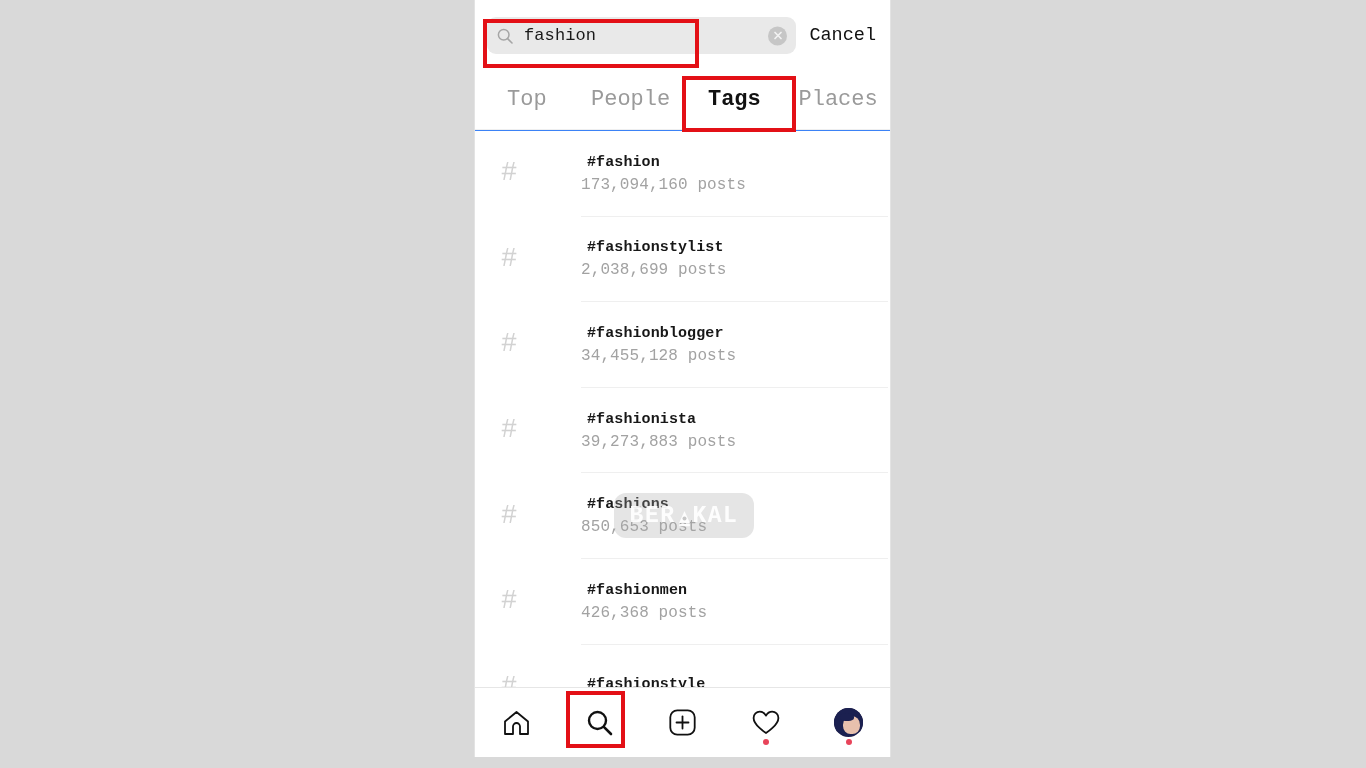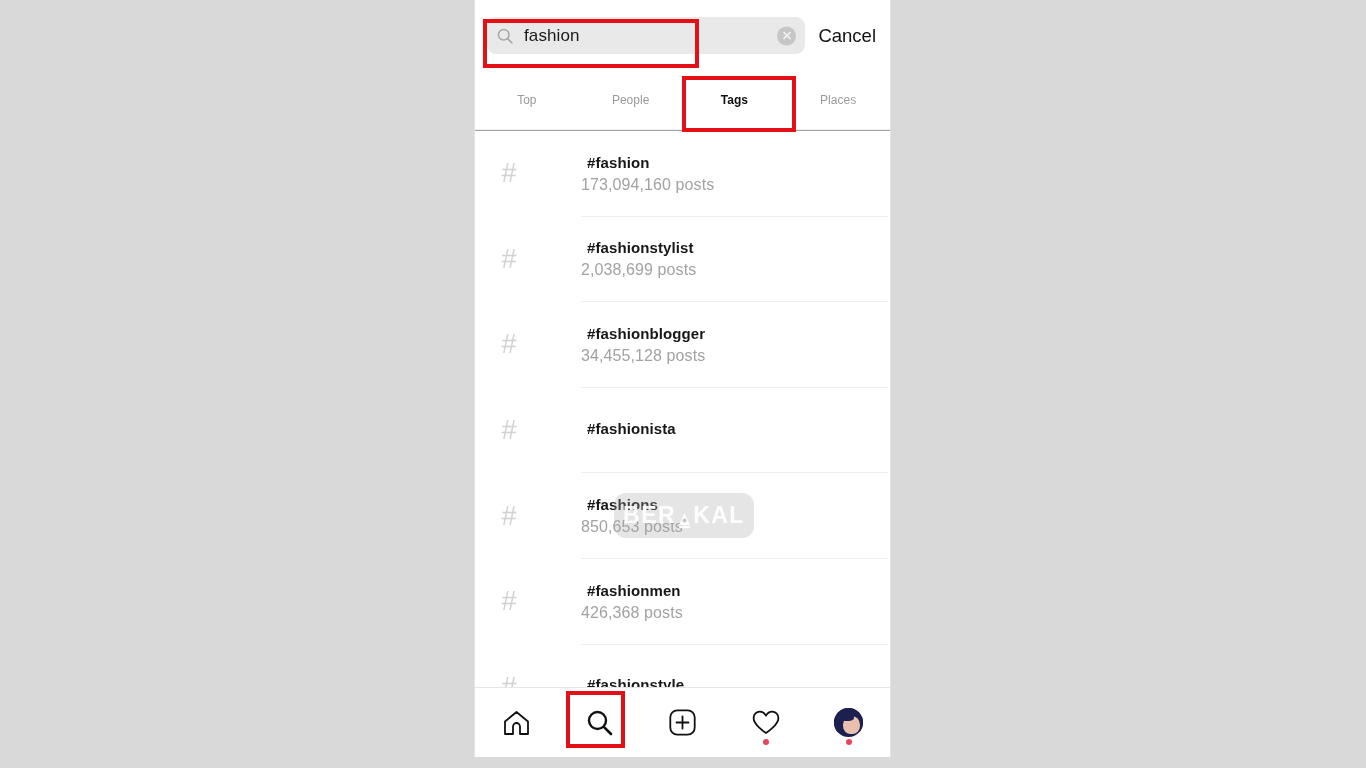--- a/index.html
+++ b/index.html
@@ -15,25 +15,26 @@
     position: relative;
   }
 
   
   #phone {
     position: absolute;
     left: 474px;
     top: 0px;
     width: 417px;
     height: 757px;
-    background: #a3a3a3;
+    background: #3b82f6;
     overflow: hidden;
     box-sizing: border-box;
     border-left: 1px solid #e3e3e3;
     border-right: 1px solid #e3e3e3;
+    font-family: Liberation Mono, monospace;
   }
 
   
   #search-header {
     position: absolute;
     left: 0; top: 0;
     width: 100%;
     height: 71px;
     background: #ffffff;
     display: flex;
@@ -108,21 +109,21 @@
     height: 59px;
     background: #ffffff;
     display: flex;
     align-items: center;
     border-bottom: 1px solid #efefef;
     box-sizing: border-box;
   }
   .tab {
     flex: 1 1 0;
     text-align: center;
-    font-size: 12px;
+    font-size: 22px;
     color: #9a9a9a;
     cursor: pointer;
     line-height: 58px;
     user-select: none;
   }
   .tab.active {
     color: #111111;
     font-weight: bold;
   }
 
@@ -338,20 +339,21 @@
       <div class="row-body">
         <div class="tag-name">#fashionblogger</div>
         <div class="tag-count">34,455,128 posts</div>
       </div>
     </div>
 
     <div class="result-row">
       <span class="hash-avatar">#</span>
       <div class="row-body">
         <div class="tag-name">#fashionista</div>
+        <div class="tag-count">39,273,883 posts</div>
       </div>
     </div>
 
     <div class="result-row">
       <span class="hash-avatar">#</span>
       <div class="row-body">
         <div class="tag-name">#fashions</div>
         <div class="tag-count">850,653 posts</div>
       </div>
     </div>

